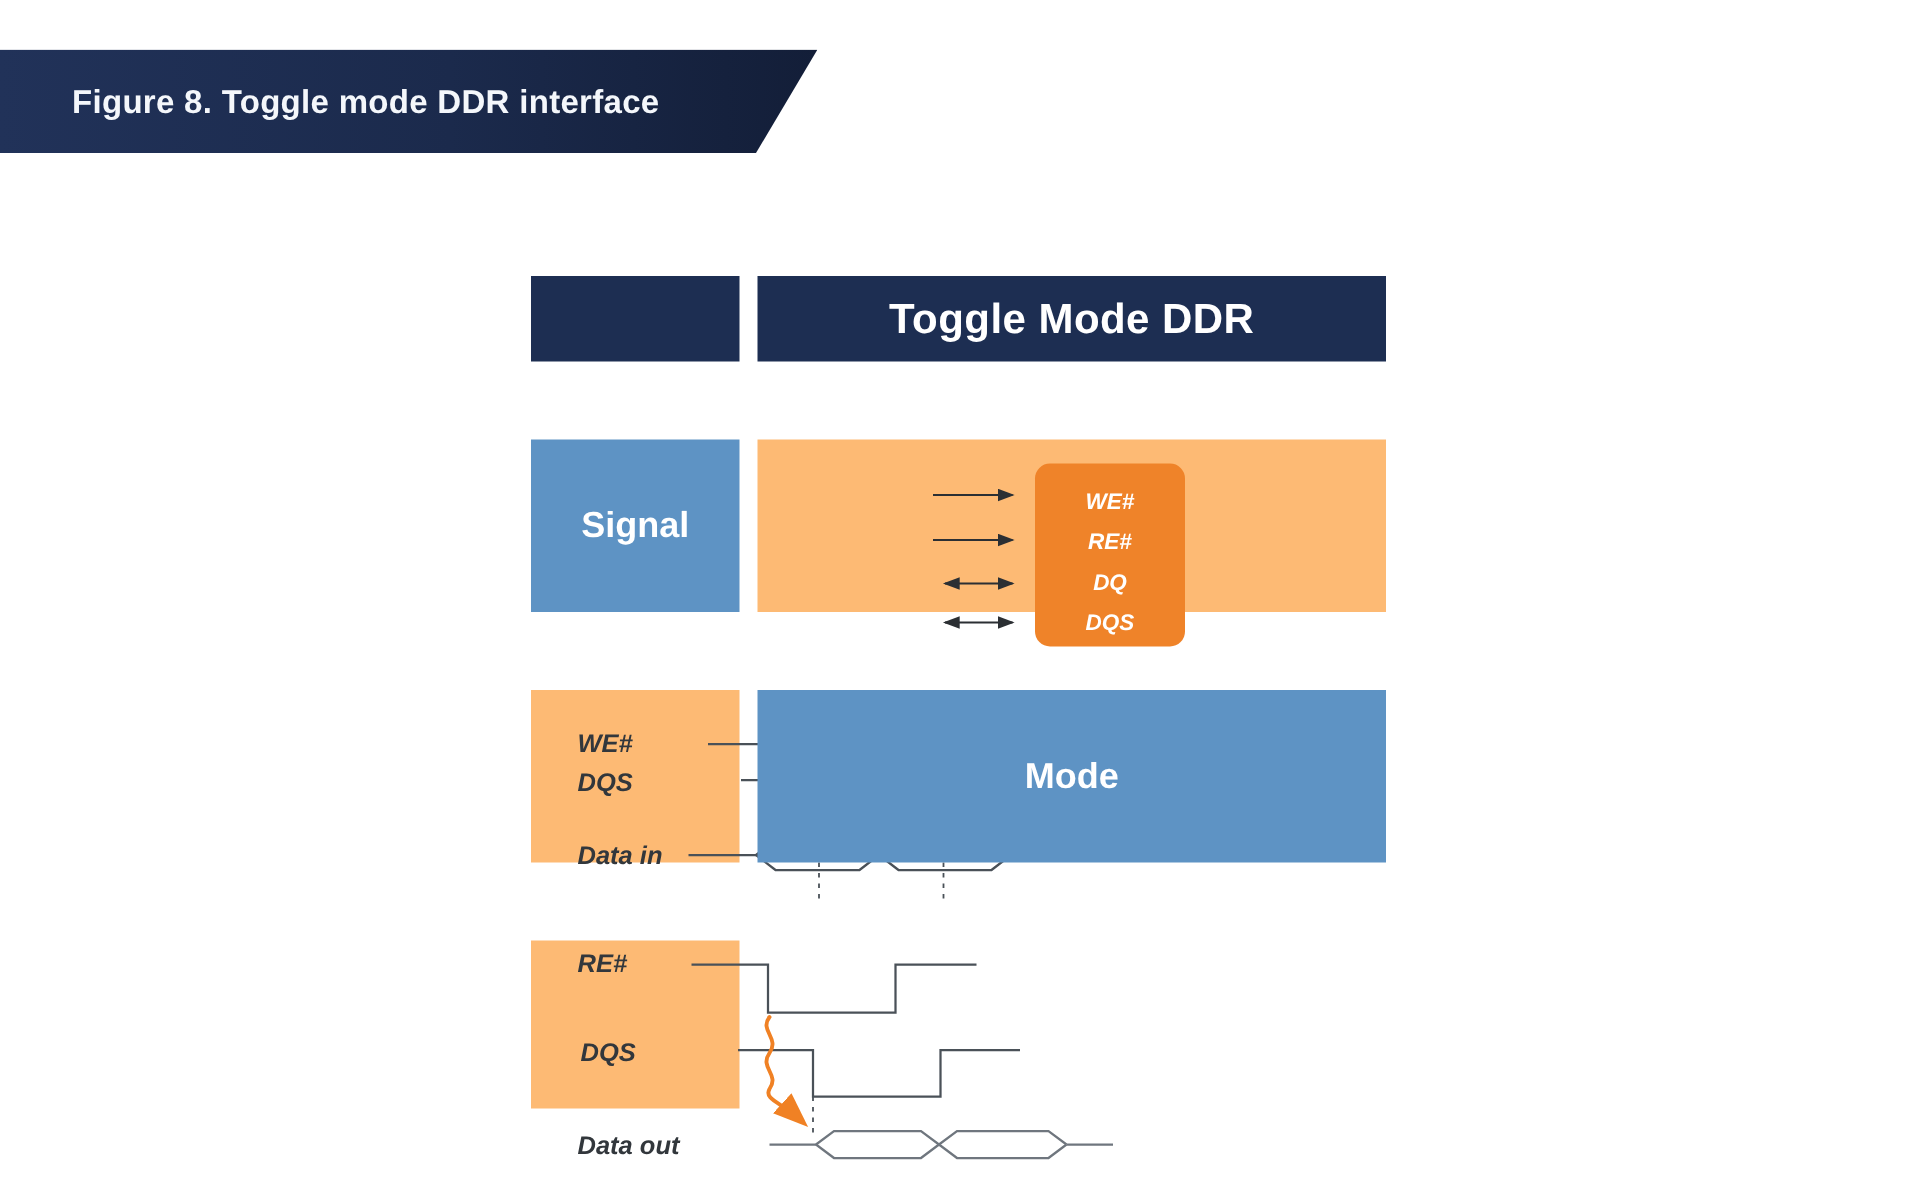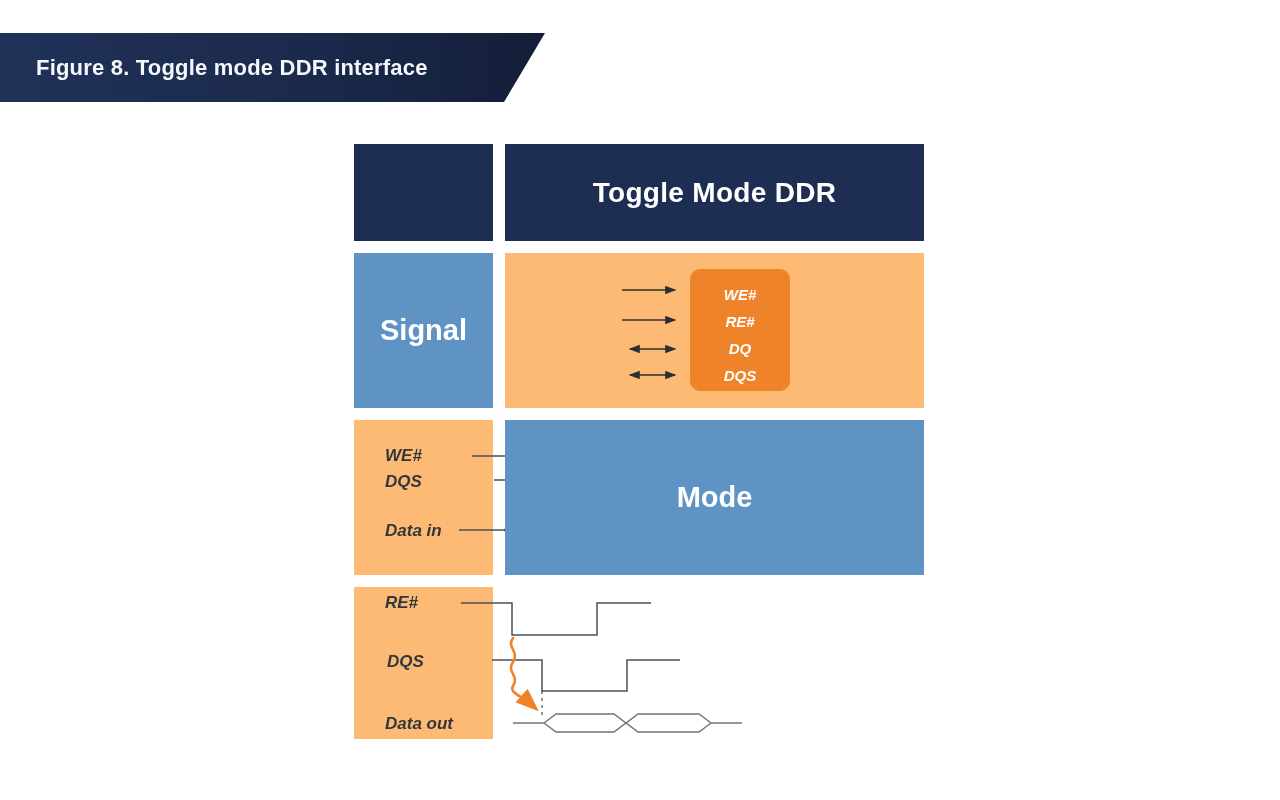--- a/index.html
+++ b/index.html
@@ -8,38 +8,38 @@
     font-family:"Liberation Sans","DejaVu Sans",sans-serif;
   }
   
   .banner{
     position:absolute;left:0;top:33px;width:545px;height:69px;
     background:linear-gradient(90deg,#213259 0%,#1b2a4c 55%,#131e38 100%);
     clip-path:polygon(0 0,545px 0,504px 100%,0 100%);
     display:flex;align-items:center;
   }
   .banner-text{
-    padding-left:36px;color:#f4f7fb;font-size:22px;font-weight:700;letter-spacing:.2px;
+    padding-left:48px;color:#f4f7fb;font-size:22px;font-weight:700;letter-spacing:.2px;
   }
   
   .tbl{
     position:absolute;left:354px;top:144px;
     display:grid;
     grid-template-columns:139px 419px;
     grid-template-rows:97px 155px 155px 152px;
     column-gap:12px;row-gap:12px;
   }
-  .cell{position:relative;}
+  .cell{position:relative;margin-top:40px;}
   .head-cell{background:#1d2e52;}
   .title-cell{display:flex;align-items:center;justify-content:center;}
   .title-cell span{color:#ffffff;font-size:28px;font-weight:700;letter-spacing:.3px;}
   .label-cell{
     background:#5e93c4;display:flex;align-items:center;justify-content:center;
   }
-  .label-cell span{color:#ffffff;font-size:29px;font-weight:700;}
+  .label-cell span{color:#ffffff;font-size:24px;font-weight:700;}
   .content-cell{background:#fdba74;font-style:italic;}
   .wave-svg{position:absolute;left:0;top:0;}
   .sig-text{font-size:17px;font-weight:700;fill:#32373c;}
   
   .sigbox{
     position:absolute;left:185px;top:16px;width:100px;height:122px;
     background:#ef8329;border-radius:10px;
     color:#ffffff;font-size:15px;font-weight:700;text-align:center;
     padding-top:12px;box-sizing:border-box;line-height:27px;
   }

